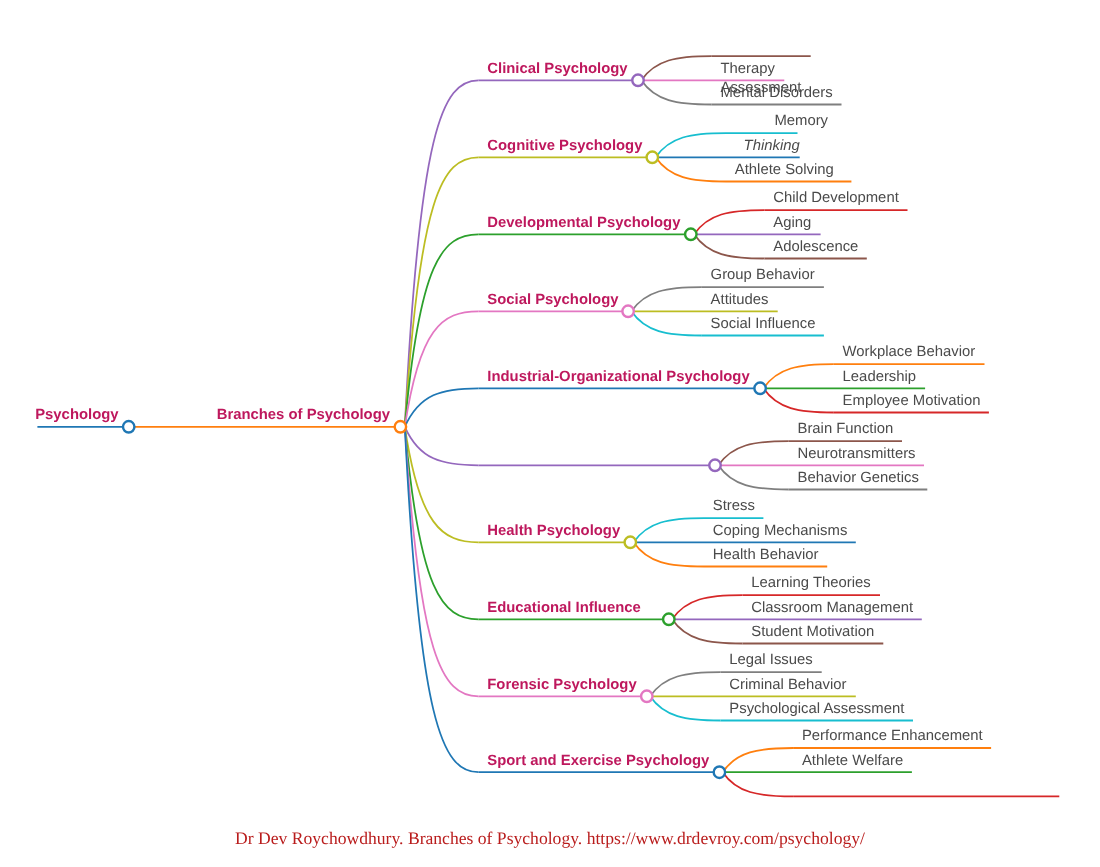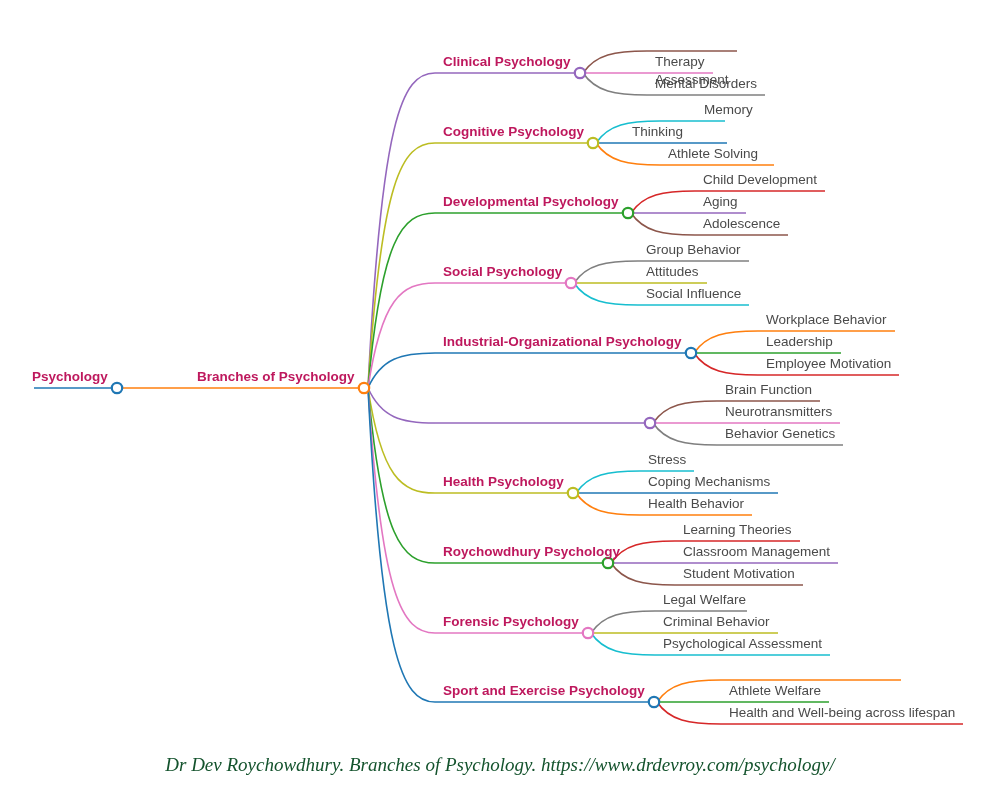--- a/index.html
+++ b/index.html
@@ -10,21 +10,21 @@
   #stage{position:absolute;left:0;top:0;width:1000px;height:788px;}
   #links{position:absolute;left:0;top:0;}
   .node-label{
     position:absolute;white-space:nowrap;height:20px;line-height:20px;
     font-size:13.5px;letter-spacing:0;
   }
   .branch-style{font-weight:bold;color:#be185d;}
   .child-style{color:#4a4a4a;}
   .caption{
     position:absolute;left:0;right:0;top:754px;text-align:center;
-    font-family:"Liberation Serif",serif;font-size:19px;color:#14532d;font-style:italic;
+    font-family:"Liberation Serif",serif;font-size:16px;color:#b91c1c;
   }
 </style>
 </head>
 <body>
 
 <div id="stage">
   <svg id="links" width="1000" height="788">
       <line x1="34" y1="388" x2="117" y2="388" stroke="#1f77b4" stroke-width="1.6"></line>
       <line x1="117" y1="388" x2="364" y2="388" stroke="#ff7f0e" stroke-width="1.6"></line>
       <path d="M 368 388 C 381.4 120.25, 401.5 73, 435 73" fill="none" stroke="#9467bd" stroke-width="1.6"></path>
@@ -112,47 +112,47 @@
     </svg>
 
 <div class="node-label branch-style" style="left: 32px; top: 367px;">Psychology</div>
     <div class="node-label branch-style" style="left: 197px; top: 367px;">Branches of Psychology</div>
     <div class="node-label branch-style" style="left: 443px; top: 52px;">Clinical Psychology</div>
     <div class="node-label child-style" style="left: 655px; top: 30px; margin-top: 40px;">Assessment</div>
     <div class="node-label child-style" style="left: 655px; top: 52px;">Therapy</div>
     <div class="node-label child-style" style="left: 655px; top: 74px;">Mental Disorders</div>
     <div class="node-label branch-style" style="left: 443px; top: 122px;">Cognitive Psychology</div>
     <div class="node-label child-style" style="left: 668px; top: 100px; margin-left: 36px;">Memory</div>
-    <div class="node-label child-style" style="left: 632px; top: 122px;">Thinking</div>
+    <div class="node-label child-style" style="left: 676px; top: 122px; font-style: italic;">Thinking</div>
     <div class="node-label child-style" style="left: 668px; top: 144px;">Athlete Solving</div>
     <div class="node-label branch-style" style="left: 443px; top: 192px;">Developmental Psychology</div>
     <div class="node-label child-style" style="left: 703px; top: 170px;">Child Development</div>
     <div class="node-label child-style" style="left: 703px; top: 192px;">Aging</div>
     <div class="node-label child-style" style="left: 703px; top: 214px;">Adolescence</div>
     <div class="node-label branch-style" style="left: 443px; top: 262px;">Social Psychology</div>
     <div class="node-label child-style" style="left: 646px; top: 240px;">Group Behavior</div>
     <div class="node-label child-style" style="left: 646px; top: 262px;">Attitudes</div>
     <div class="node-label child-style" style="left: 646px; top: 284px;">Social Influence</div>
     <div class="node-label branch-style" style="left: 443px; top: 332px;">Industrial-Organizational Psychology</div>
     <div class="node-label child-style" style="left: 766px; top: 310px;">Workplace Behavior</div>
     <div class="node-label child-style" style="left: 766px; top: 332px;">Leadership</div>
     <div class="node-label child-style" style="left: 766px; top: 354px;">Employee Motivation</div>
     <div class="node-label child-style" style="left: 725px; top: 380px;">Brain Function</div>
     <div class="node-label child-style" style="left: 725px; top: 402px;">Neurotransmitters</div>
     <div class="node-label child-style" style="left: 725px; top: 424px;">Behavior Genetics</div>
     <div class="node-label branch-style" style="left: 443px; top: 472px;">Health Psychology</div>
     <div class="node-label child-style" style="left: 648px; top: 450px;">Stress</div>
     <div class="node-label child-style" style="left: 648px; top: 472px;">Coping Mechanisms</div>
     <div class="node-label child-style" style="left: 648px; top: 494px; text-align: center;">Health Behavior</div>
-    <div class="node-label branch-style" style="left: 443px; top: 542px;">Roychowdhury Psychology</div>
+    <div class="node-label branch-style" style="left: 443px; top: 542px;">Educational Influence</div>
     <div class="node-label child-style" style="left: 683px; top: 520px;">Learning Theories</div>
     <div class="node-label child-style" style="left: 683px; top: 542px;">Classroom Management</div>
     <div class="node-label child-style" style="left: 683px; top: 564px;">Student Motivation</div>
     <div class="node-label branch-style" style="left: 443px; top: 612px;">Forensic Psychology</div>
-    <div class="node-label child-style" style="left: 663px; top: 590px;">Legal Welfare</div>
+    <div class="node-label child-style" style="left: 663px; top: 590px;">Legal Issues</div>
     <div class="node-label child-style" style="left: 663px; top: 612px;">Criminal Behavior</div>
     <div class="node-label child-style" style="left: 663px; top: 634px;">Psychological Assessment</div>
     <div class="node-label branch-style" style="left: 443px; top: 681px;">Sport and Exercise Psychology</div>
+    <div class="node-label child-style" style="left: 729px; top: 659px;">Performance Enhancement</div>
     <div class="node-label child-style" style="left: 729px; top: 681px;">Athlete Welfare</div>
-    <div class="node-label child-style" style="left: 729px; top: 703px;">Health and Well-being across lifespan</div>
   </div>
 
 <div class="caption">Dr Dev Roychowdhury. Branches of Psychology. https://www.drdevroy.com/psychology/</div>
 
 </body></html>

